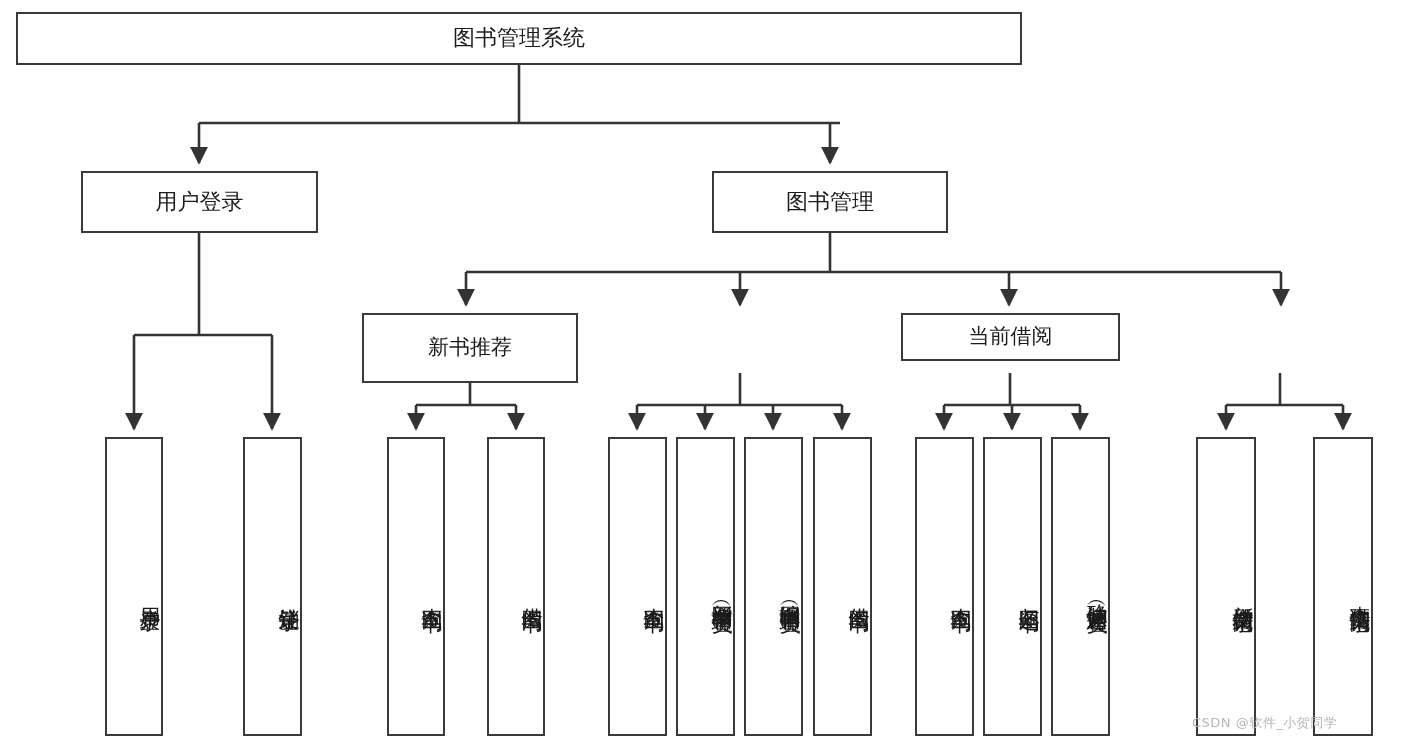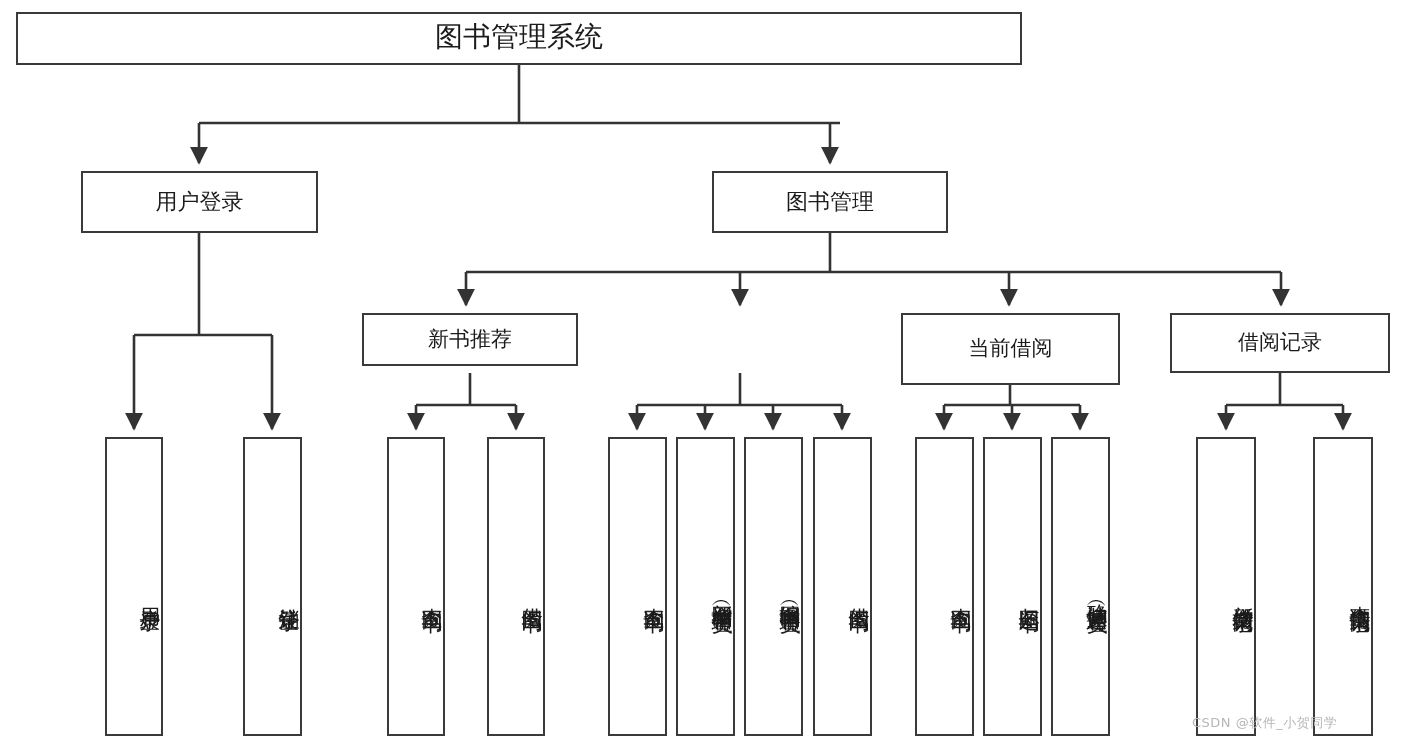--- a/index.html
+++ b/index.html
@@ -32,22 +32,21 @@
     border: 2.5px solid #3a3a3a;
     background: #ffffff;
     display: flex;
     align-items: center;
     justify-content: center;
     color: #1b1b1b;
     line-height: 1.12;
     text-align: center;
   }
   .node.root {
-    font-size: 28px;
-    font-family: Liberation Mono, monospace;
+    font-size: 22px;
   }
   .node.level1 {
     font-size: 22px;
   }
   .node.level2 {
     font-size: 21px;
   }
   .node.leaf {
     font-size: 21px;
     writing-mode: vertical-rl;
@@ -118,23 +117,22 @@
       <path d="M 1226 405 L 1226 429" marker-end="url(#arrow)"></path>
       <path d="M 1343 405 L 1343 429" marker-end="url(#arrow)"></path>
     </g>
   </svg>
 
   <div class="node root" style="left: 16px; top: 12px; width: 1006px; height: 53px;">图书管理系统</div>
 
   <div class="node level1" style="left: 81px; top: 171px; width: 237px; height: 62px;">用户登录</div>
   <div class="node level1" style="left: 712px; top: 171px; width: 236px; height: 62px;">图书管理</div>
 
-  <div class="node level2" style="left: 362px; top: 313px; width: 216px; height: 53px; text-align: right;">新书推荐</div>
-  <div class="node level2" style="left: 901px; top: 313px; width: 219px; height: 72px;">当前借阅</div>
-  <div class="node level2" style="left: 1170px; top: 313px; width: 220px; height: 60px;">借阅记录</div>
+  <div class="node level2" style="left: 362px; top: 313px; width: 216px; height: 70px; text-align: right;">新书推荐</div>
+  <div class="node level2" style="left: 901px; top: 313px; width: 219px; height: 48px;">当前借阅</div>
 
   <div class="node leaf" style="left: 105px; top: 437px; width: 58px; height: 299px;">用户登录</div>
   <div class="node leaf" style="left: 243px; top: 437px; width: 59px; height: 299px;">注销登录</div>
   <div class="node leaf" style="left: 387px; top: 437px; width: 58px; height: 299px;">查询图书</div>
   <div class="node leaf" style="left: 487px; top: 437px; width: 58px; height: 299px;">借阅图书</div>
   <div class="node leaf" style="left: 608px; top: 437px; width: 59px; height: 299px;">查询图书</div>
   <div class="node leaf" style="left: 676px; top: 437px; width: 59px; height: 299px;">新增图书（管理员）</div>
   <div class="node leaf" style="left: 744px; top: 437px; width: 59px; height: 299px;">编辑图书（管理员）</div>
   <div class="node leaf" style="left: 813px; top: 437px; width: 59px; height: 299px;">借阅图书</div>
   <div class="node leaf" style="left: 915px; top: 437px; width: 59px; height: 299px;">查询图书</div>

